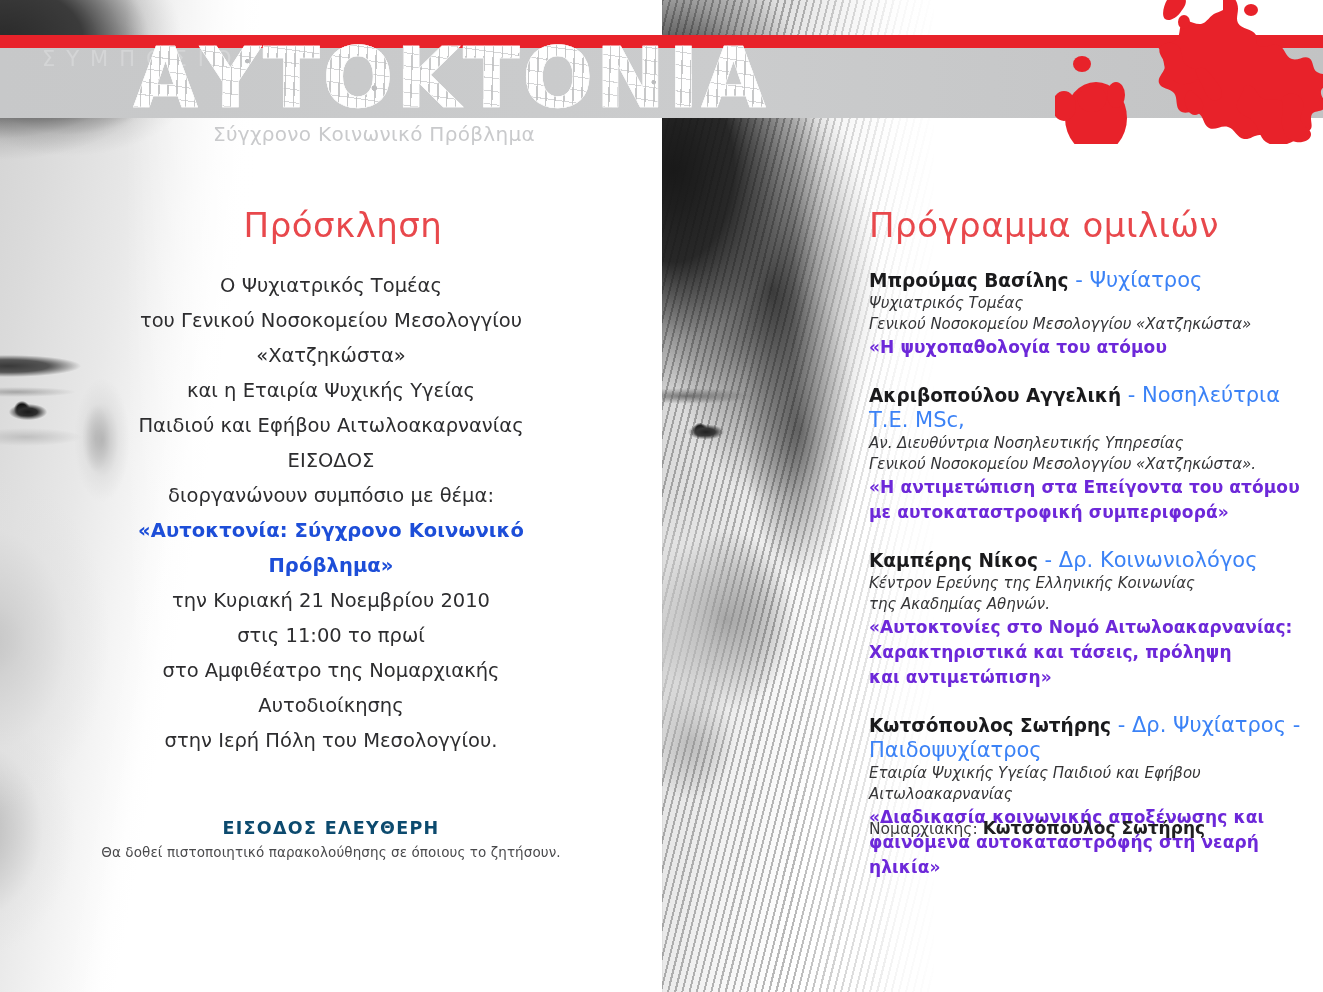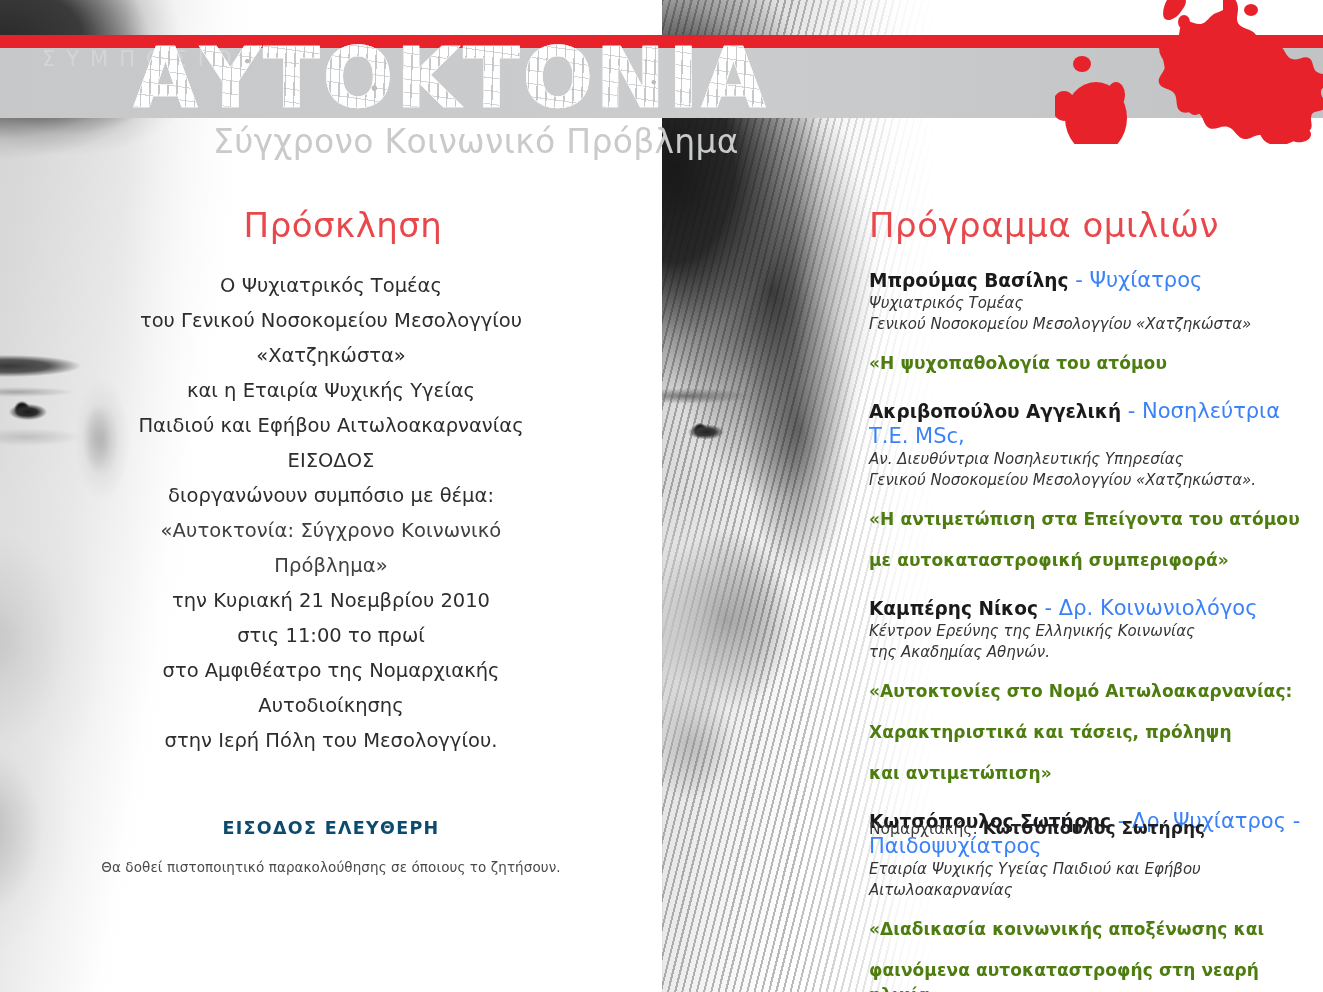--- a/index.html
+++ b/index.html
@@ -129,62 +129,62 @@
       radial-gradient(circle at 38% 62%, rgba(180,181,183,.9) 0 2.5px, rgba(255,255,255,0) 3px),
       radial-gradient(circle at 61% 22%, rgba(180,181,183,.9) 0 2px, rgba(255,255,255,0) 2.5px),
       radial-gradient(circle at 82% 55%, rgba(180,181,183,.9) 0 2px, rgba(255,255,255,0) 2.5px),
       linear-gradient(#ffffff,#ffffff);
     -webkit-background-clip:text;
     background-clip:text;
     color:transparent;
   }
   .subtitle{
     position:absolute;left:213px;top:122px;
-    font-size:33px;color:#c9cacc;letter-spacing:.3px;white-space:nowrap;
+    font-size:20px;color:#c9cacc;letter-spacing:.3px;white-space:nowrap;
   }
 
   
   .splatter{position:absolute;left:1055px;top:-6px;width:275px;height:150px;}
 
   
   .col{position:absolute;top:0;}
   .col-left{left:0;width:662px;}
   .col-right{left:662px;width:661px;}
 
   .heading-left{
     position:absolute;left:12px;top:205px;width:662px;
     text-align:center;
     font-size:34px;color:#e8484c;letter-spacing:.5px;
   }
   .invite{
     position:absolute;left:131px;top:268px;width:400px;
     text-align:center;
     font-size:19.5px;line-height:35px;color:#2d2d2f;
   }
-  .invite .em{font-weight:normal;font-size:19.5px;color:#404040;letter-spacing:.1px;}
+  .invite .em{font-weight:bold;font-size:19.5px;color:#1d4ed8;letter-spacing:.1px;}
   .free-entry{
     position:absolute;left:131px;top:818px;width:400px;text-align:center;
     font-size:17.5px;font-weight:bold;letter-spacing:1.3px;color:#0c4a6e;
   }
   .cert-note{
     position:absolute;left:101px;top:844px;width:460px;text-align:center;
-    font-size:13.5px;color:#4a4a4c;letter-spacing:.1px;margin-top:15px;
+    font-size:13.5px;color:#4a4a4c;letter-spacing:.1px;
   }
 
   .heading-right{
     position:absolute;left:207px;top:205px;
     font-size:34px;color:#e8484c;letter-spacing:.5px;white-space:nowrap;
   }
   .talks{position:absolute;left:207px;top:268px;width:440px;}
   .talk{margin-bottom:23px;}
   .talk .who{font-size:17px;line-height:24px;color:#252527;}
   .talk .who b{font-weight:bold;font-size:18.5px;color:#1a1a1c;}
   .talk .who .role{font-size:21px;color:#3b82f6;}
   .talk .aff{font-size:15px;line-height:21px;color:#343436;font-style:italic;}
-  .talk .title{font-size:17px;line-height:25px;font-weight:bold;color:#4d7c0f;letter-spacing:.1px;margin-top:16px;}
+  .talk .title{font-size:17px;line-height:25px;font-weight:bold;color:#6d28d9;letter-spacing:.1px;}
   .moderator{
     position:absolute;left:207px;top:818px;width:440px;
     font-size:15.5px;color:#3a3a3c;
   }
   .moderator b{font-weight:bold;font-size:17px;color:#1f1f21;}
 </style>
 </head>
 <body>
 
 <div id="poster">

